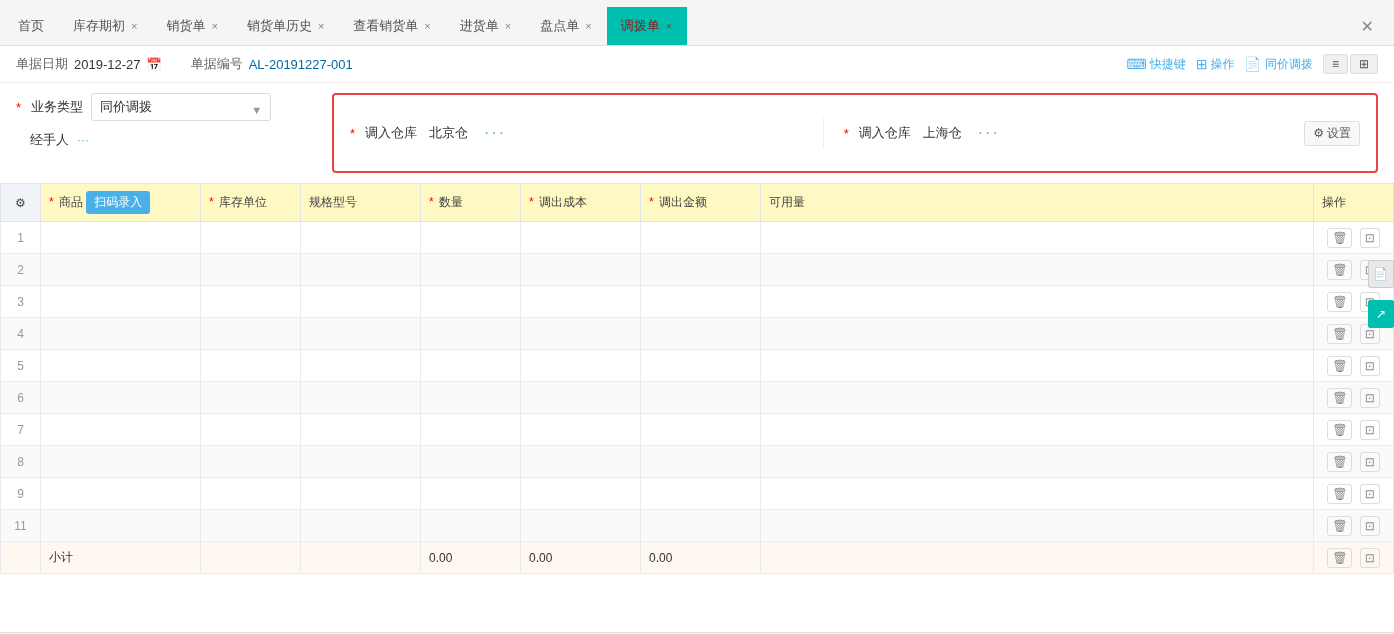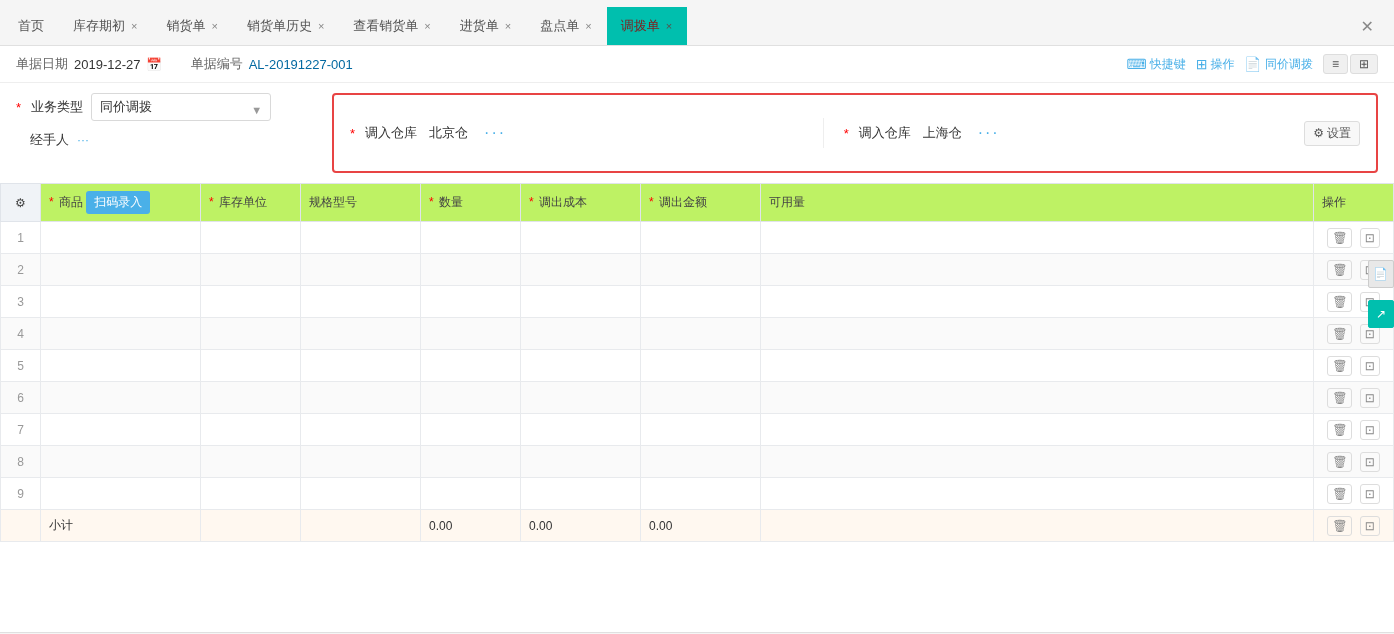--- a/index.html
+++ b/index.html
@@ -176,21 +176,21 @@
       padding: 0 0;
       overflow: auto;
       flex: 1;
     }
     table {
       width: 100%;
       border-collapse: collapse;
       font-size: 12px;
     }
     thead th {
-      background: #bef264;
+      background: #fef9c3;
       border: 1px solid #e0e4ea;
       padding: 7px 8px;
       text-align: left;
       white-space: nowrap;
       color: #444;
       font-weight: normal;
     }
     tbody td {
       border: 1px solid #e8eaed;
       padding: 0;
@@ -531,20 +531,34 @@
           <td></td>
           <td></td>
           <td></td>
           <td></td>
           <td></td>
           <td class="op-cell">
             <button class="icon-btn">🗑</button>
             <button class="icon-btn">⊡</button>
           </td>
         </tr>
+        <tr>
+          <td class="row-num">11</td>
+          <td></td>
+          <td></td>
+          <td></td>
+          <td></td>
+          <td></td>
+          <td></td>
+          <td></td>
+          <td class="op-cell">
+            <button class="icon-btn">🗑</button>
+            <button class="icon-btn">⊡</button>
+          </td>
+        </tr>
         <tr class="subtotal-row">
           <td></td>
           <td>
             <span>小计</span>
           </td>
           <td></td>
           <td></td>
           <td>0.00</td>
           <td>0.00</td>
           <td>0.00</td>

